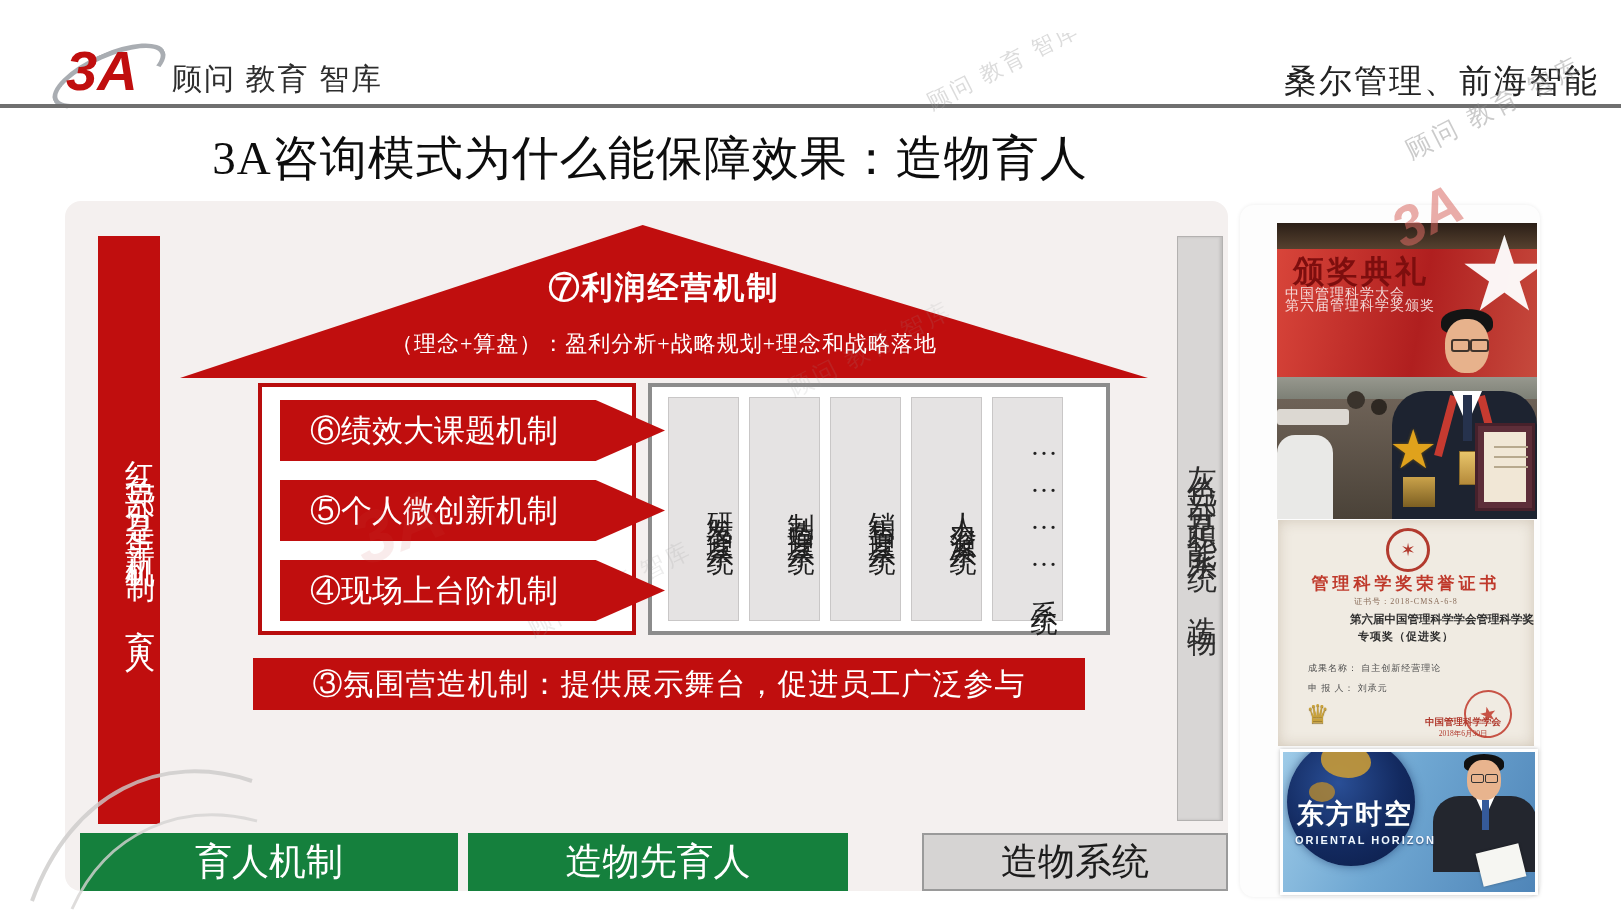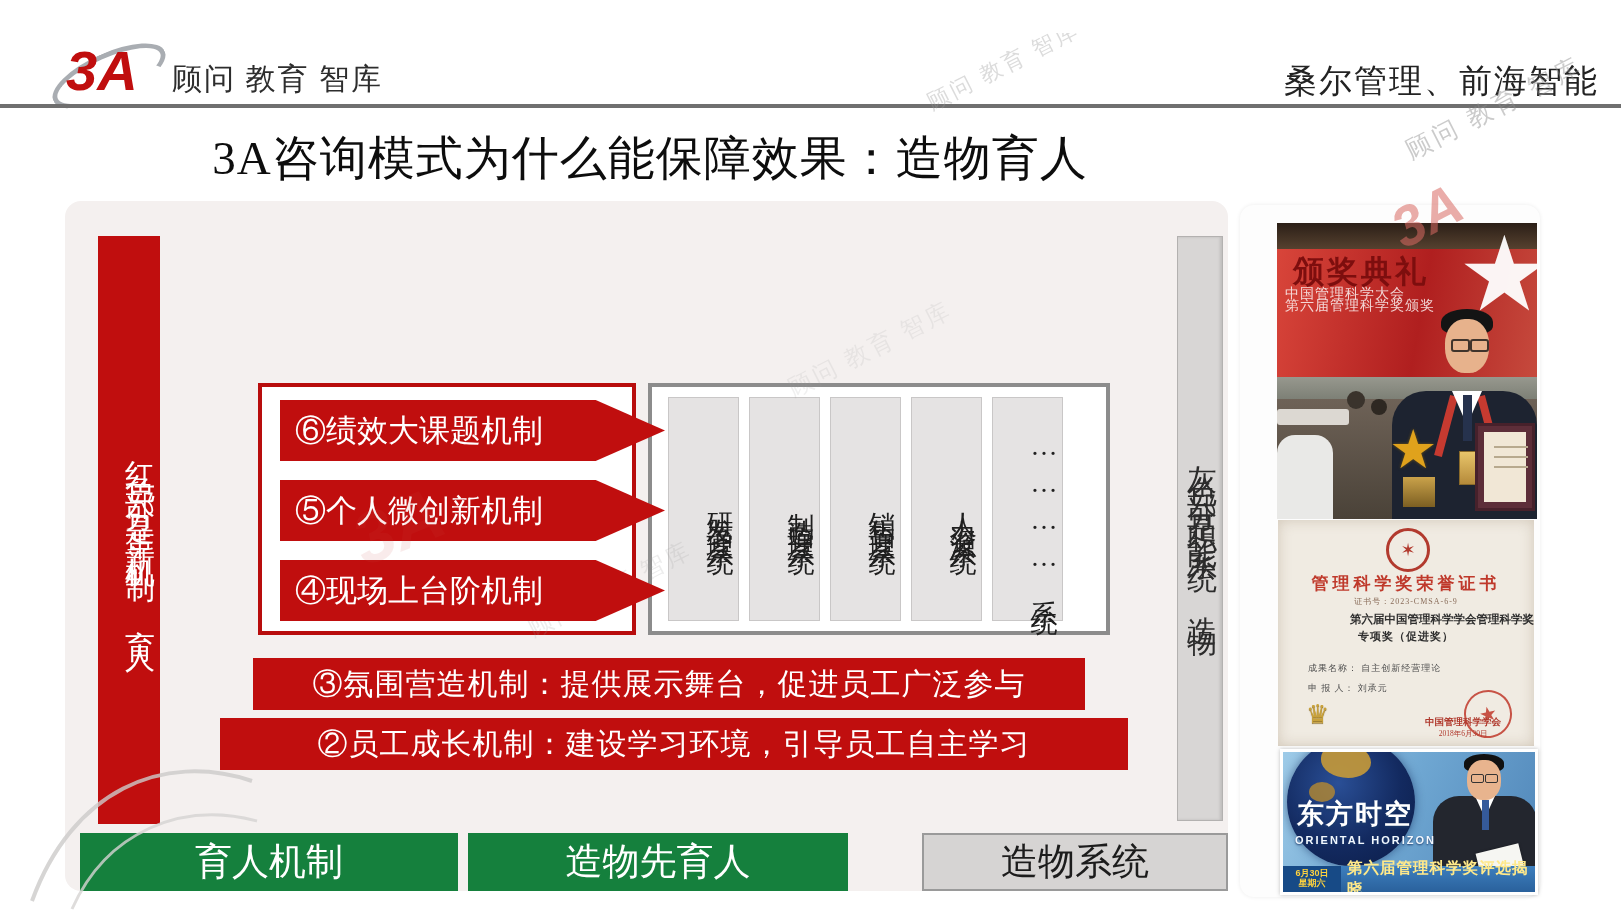--- a/index.html
+++ b/index.html
@@ -39,21 +39,21 @@
   
   .roof{left:180px;top:192px;width:968px;height:153px;background:#c00e0e;
         -webkit-clip-path:polygon(47.8% 0,100% 100%,0 100%);
         clip-path:polygon(47.8% 0,100% 100%,0 100%);}
   .roof-t1{left:0;top:42px;width:100%;text-align:center;color:#fff;font-size:31px;font-weight:bold;letter-spacing:2px;}
   .roof-t2{left:0;top:104px;width:100%;text-align:center;color:#fff;font-size:22px;letter-spacing:1px;}
 
   
   .mech-box{left:258px;top:350px;width:378px;height:252px;background:#fff;border:4px solid #b80d0d;box-sizing:border-box;}
   .arrow{left:280px;width:385px;height:61px;background:#c00e0e;color:#fff;font-size:31px;
-         display:flex;align-items:center;padding-left:15px;box-sizing:border-box;z-index:5;
+         display:flex;align-items:center;padding-left:30px;box-sizing:border-box;z-index:5;
          -webkit-clip-path:polygon(0 0,82% 0,100% 50%,82% 100%,0 100%);
          clip-path:polygon(0 0,82% 0,100% 50%,82% 100%,0 100%);}
   .arrow.a1{top:367px;} .arrow.a2{top:447px;} .arrow.a3{top:527px;}
 
   
   .sys-box{left:648px;top:350px;width:462px;height:252px;background:#fff;border:4px solid #8c8c8c;
            box-sizing:border-box;display:flex;align-items:center;gap:10px;
            padding-left:16px;padding-right:40px;}
   .sys-col{width:71px;height:224px;background:#e5e3e3;border:1px solid #c9c7c7;box-sizing:border-box;
            color:#1f1f1f;font-size:27px;letter-spacing:7px;display:flex;justify-content:center;
@@ -174,36 +174,39 @@
   <div class="abs hdr-rule"></div>
 
   <div class="abs page-title">3A咨询模式为什么能保障效果：造物育人</div>
 
   <div class="abs panel"></div>
 
   <div class="abs redbar vtext">红色部分是革新机制＝育人</div>
 
   <div class="abs graybar vtext">灰色部分是职能系统＝造物</div>
 
+  <div class="abs roof">
+    <div class="abs roof-t1">⑦利润经营机制</div>
+    <div class="abs roof-t2">（理念+算盘）：盈利分析+战略规划+理念和战略落地</div>
+  </div>
 
   <div class="abs mech-box"></div>
   <div class="abs arrow a1">⑥绩效大课题机制</div>
   <div class="abs arrow a2">⑤个人微创新机制</div>
   <div class="abs arrow a3">④现场上台阶机制</div>
 
   <div class="abs sys-box">
     <div class="sys-col vtext upright">研发管理系统</div>
     <div class="sys-col vtext upright">制造管理系统</div>
     <div class="sys-col vtext upright">销售管理系统</div>
     <div class="sys-col vtext upright">人力资源系统</div>
     <div class="sys-col vtext upright">…………系统</div>
   </div>
 
   <div class="abs stepbar b3">③氛围营造机制：提供展示舞台，促进员工广泛参与</div>
-  <div class="abs stepbar b2">②员工成长机制：建设学习环境，引导员工自主学习</div>
 
   <div class="abs foot red f1">育人机制</div>
   <div class="abs foot red f2">造物先育人</div>
   <div class="abs foot f3">造物系统</div>
 
   <div class="abs photo-card"></div>
 
   <div class="abs photo ceremony">
     <div class="abs cer-ceiling"></div>
     <div class="abs cer-wall">
@@ -235,21 +238,21 @@
         <div class="abs plaque-line" style="top:14px;"></div>
         <div class="abs plaque-line" style="top:24px;"></div>
         <div class="abs plaque-line" style="top:34px;"></div>
       </div>
     </div>
   </div>
 
   <div class="abs photo cert">
     <div class="abs cert-seal">✶</div>
     <div class="abs cert-title">管理科学奖荣誉证书</div>
-    <div class="abs cert-serial">证书号：2023-CMSA-6-9</div>
+    <div class="abs cert-serial">证书号：2018-CMSA-6-8</div>
     <div class="abs cert-a1">第六届中国管理科学学会管理科学奖</div>
     <div class="abs cert-a2">专项奖（促进奖）</div>
     <div class="abs cert-res">成果名称：  自主创新经营理论</div>
     <div class="abs cert-app">申 报 人：  刘承元</div>
     <div class="abs cert-gold">♛</div>
     <div class="abs cert-redseal">★</div>
     <div class="abs cert-issuer">中国管理科学学会</div>
     <div class="abs cert-date">2018年6月30日</div>
   </div>
 
@@ -262,27 +265,20 @@
     <div class="abs tv-anchor-suit"></div>
     <div class="abs tv-anchor-shirt"></div>
     <div class="abs tv-anchor-tie"></div>
     <div class="abs tv-anchor-hair"></div>
     <div class="abs tv-anchor-head"></div>
     <div class="abs tv-anchor-glass"></div>
     <div class="abs tv-anchor-glass g2"></div>
     <div class="abs tv-paper"></div>
     <div class="abs tv-show">东方时空</div>
     <div class="abs tv-show-en">ORIENTAL HORIZON</div>
-    <div class="abs tv-ticker">
-      <div class="tv-date">
-        <span>6月30日</span>
-        <span>星期六</span>
-      </div>
-      <div class="tv-head">第六届管理科学奖评选揭晓</div>
-    </div>
   </div>
 
   <div class="abs wm wm-tr-text">顾问 教育 智库</div>
   <div class="abs wm wm-tr-logo">3A</div>
   <div class="abs wm wm-p1">顾问 教育 智库</div>
   <div class="abs wm wm-p2">顾问 教育 智库</div>
   <div class="abs wm wm-p3">顾问 教育 智库</div>
   <div class="abs wm wm-red">3A</div>
   <svg class="abs wm wm-swoosh" width="250" height="200" viewBox="0 0 250 200">
     <path d="M 20 190 C 60 80, 150 40, 240 70" fill="none" stroke="#cdcbca" stroke-width="4"></path>

